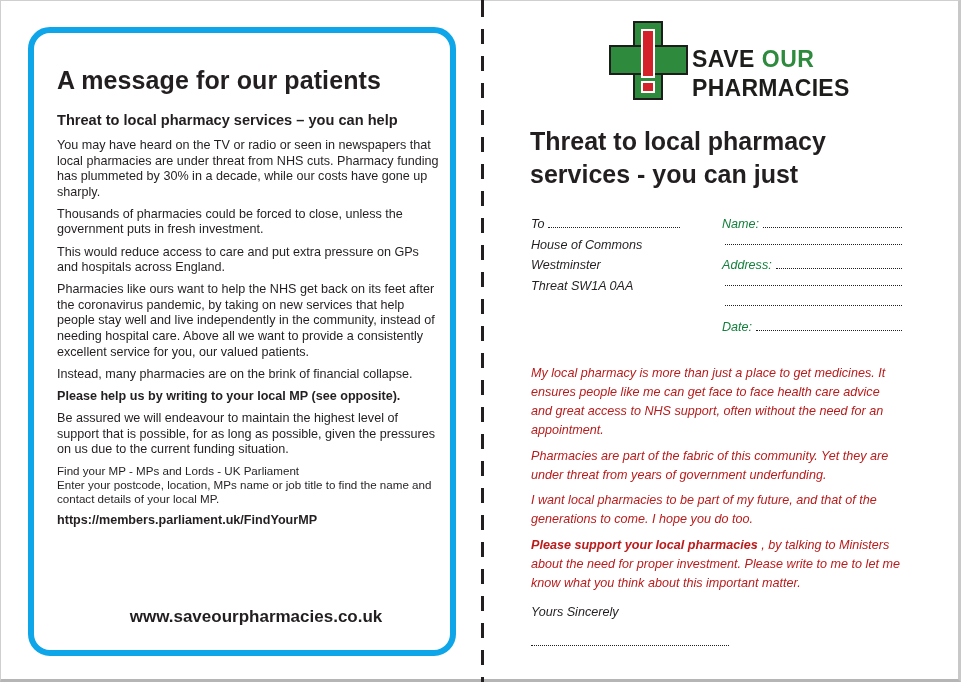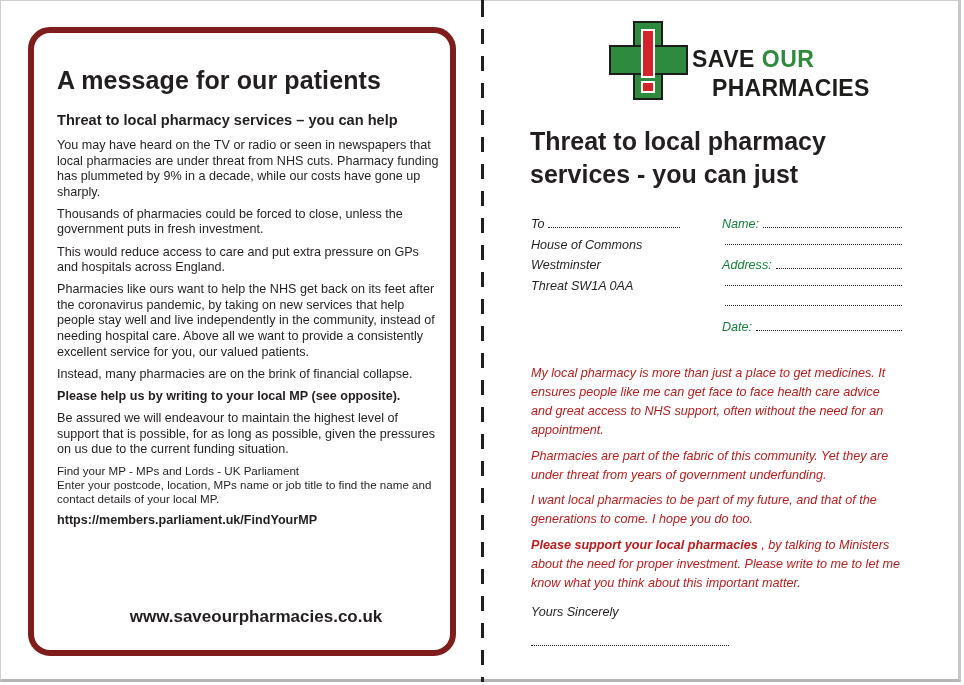--- a/index.html
+++ b/index.html
@@ -9,21 +9,21 @@
   }
   .page-frame {
     position:absolute; left:0; top:0; width:961px; height:682px;
     border-top:1px solid #cfcfcf; border-left:1px solid #cfcfcf;
     border-right:3px solid #c8c8c8; border-bottom:3px solid #b5b5b5;
     box-sizing:border-box;
   }
   
   .left-card {
     position:absolute; left:28px; top:27px; width:428px; height:629px;
-    border:6px solid #7f1d1d; border-radius:22px; box-sizing:border-box; background:#fff;
+    border:6px solid #0ea5e9; border-radius:22px; box-sizing:border-box; background:#fff;
   }
   .lc-title { position:absolute; left:23px; top:33px; font-size:25px; font-weight:bold; letter-spacing:0.1px; white-space:nowrap; color:#231f20; }
   .lc-subtitle { position:absolute; left:23px; top:79px; font-size:14.6px; font-weight:bold; white-space:nowrap; color:#231f20; }
   .lc-body { position:absolute; left:23px; top:105px; width:385px; font-size:12.6px; line-height:15.6px; color:#231f20; }
   .lc-body p { margin:0 0 6.5px 0; }
   .lc-body p.bold { font-weight:bold; }
   .lc-body p.small { font-size:11.6px; line-height:14px; }
   .lc-link { font-weight:bold; }
   .lc-website { position:absolute; left:0; right:0; top:574px; text-align:center; font-size:17px; font-weight:bold; color:#231f20;padding-left:28px; }
 
@@ -36,21 +36,21 @@
 
   
   .logo { position:absolute; left:607px; top:18px; width:210px; height:86px; }
   .logo .cross-v { position:absolute; left:26px; top:3px; width:30px; height:79px; background:#2e8b3e; border:2px solid #1d1d1b; box-sizing:border-box; }
   .logo .cross-h { position:absolute; left:2px; top:27px; width:79px; height:30px; background:#2e8b3e; border:2px solid #1d1d1b; box-sizing:border-box; }
   .logo .cross-fill { position:absolute; left:28px; top:29px; width:26px; height:26px; background:#2e8b3e; }
   .logo .excl-bar { position:absolute; left:34px; top:11px; width:14px; height:49px; background:#d3222a; border:2px solid #ffffff; box-sizing:border-box; }
   .logo .excl-dot { position:absolute; left:34px; top:63px; width:14px; height:12px; background:#d3222a; border:2px solid #ffffff; box-sizing:border-box; }
   .logo .logo-line1 { position:absolute; left:85px; top:28px; font-size:23px; font-weight:bold; letter-spacing:0.5px; white-space:nowrap; color:#1d1d1b; }
   .logo .logo-line1 .green { color:#2e8b3e; }
-  .logo .logo-line2 { position:absolute; left:85px; top:57px; font-size:23px; font-weight:bold; letter-spacing:0.3px; white-space:nowrap; color:#1d1d1b;margin-left:20px; }
+  .logo .logo-line2 { position:absolute; left:85px; top:57px; font-size:23px; font-weight:bold; letter-spacing:0.3px; white-space:nowrap; color:#1d1d1b; }
 
   .rp-title { position:absolute; left:530px; width:376px; top:125px; text-align:left; font-size:25px; font-weight:bold; line-height:33px; color:#231f20; }
 
   .addr-block { position:absolute; left:531px; top:214px; font-size:12.6px; font-style:italic; line-height:20.5px; color:#231f20; }
   .dotline { display:inline-block; border-bottom:1px dotted #231f20; height:10px; vertical-align:baseline; }
 
   .sender-block { position:absolute; left:722px; top:214px; width:180px; font-size:12.6px; font-style:italic; color:#15803d; }
   .sender-block .row { height:20.5px; line-height:20.5px; white-space:nowrap; display:flex; align-items:baseline; }
   .sender-block .row .fill { flex:1; border-bottom:1px dotted #231f20; height:9px; margin-left:4px; }
   .sender-block .row.blank .fill { margin-left:3px; }
@@ -64,21 +64,21 @@
 </style>
 </head>
 <body>
 
 <div class="page-frame"></div>
 
 <div class="left-card">
   <div class="lc-title">A message for our patients</div>
   <div class="lc-subtitle">Threat to local pharmacy services – you can help</div>
   <div class="lc-body">
-    <p>You may have heard on the TV or radio or seen in newspapers that local pharmacies are under threat from NHS cuts. Pharmacy funding has plummeted by 9% in a decade, while our costs have gone up sharply.</p>
+    <p>You may have heard on the TV or radio or seen in newspapers that local pharmacies are under threat from NHS cuts. Pharmacy funding has plummeted by 30% in a decade, while our costs have gone up sharply.</p>
     <p>Thousands of pharmacies could be forced to close, unless the government puts in fresh investment.</p>
     <p>This would reduce access to care and put extra pressure on GPs and hospitals across England.</p>
     <p>Pharmacies like ours want to help the NHS get back on its feet after the coronavirus pandemic, by taking on new services that help people stay well and live independently in the community, instead of needing hospital care.  Above all we want to provide a consistently excellent service for you, our valued patients.</p>
     <p>Instead, many pharmacies are on the brink of financial collapse.</p>
     <p class="bold">Please help us by writing to your local MP (see opposite).</p>
     <p>Be assured we will endeavour to maintain the highest level of support that is possible, for as long as possible, given the pressures on us due to the current funding situation.</p>
     <p class="small">
       <span>Find your MP - MPs and Lords - UK Parliament</span><br>
       <span>Enter your postcode, location, MPs name or job title to find the name and contact details of your local MP.</span>
     </p>

